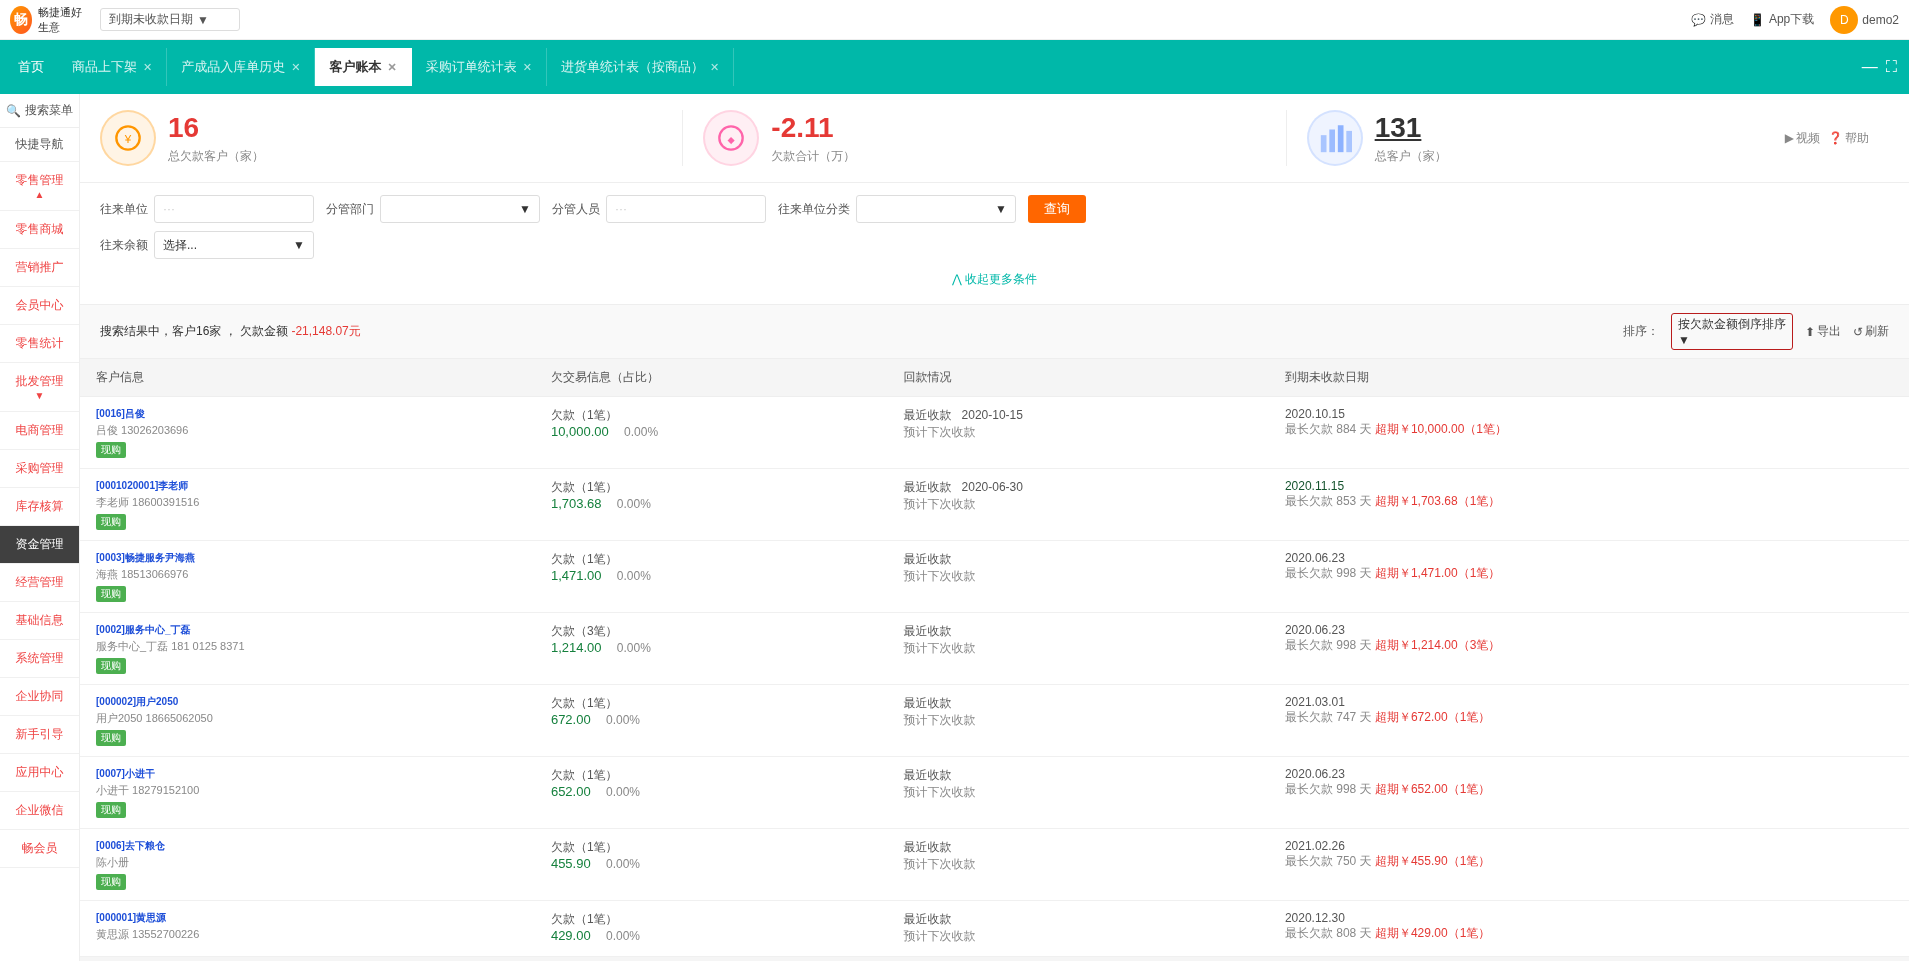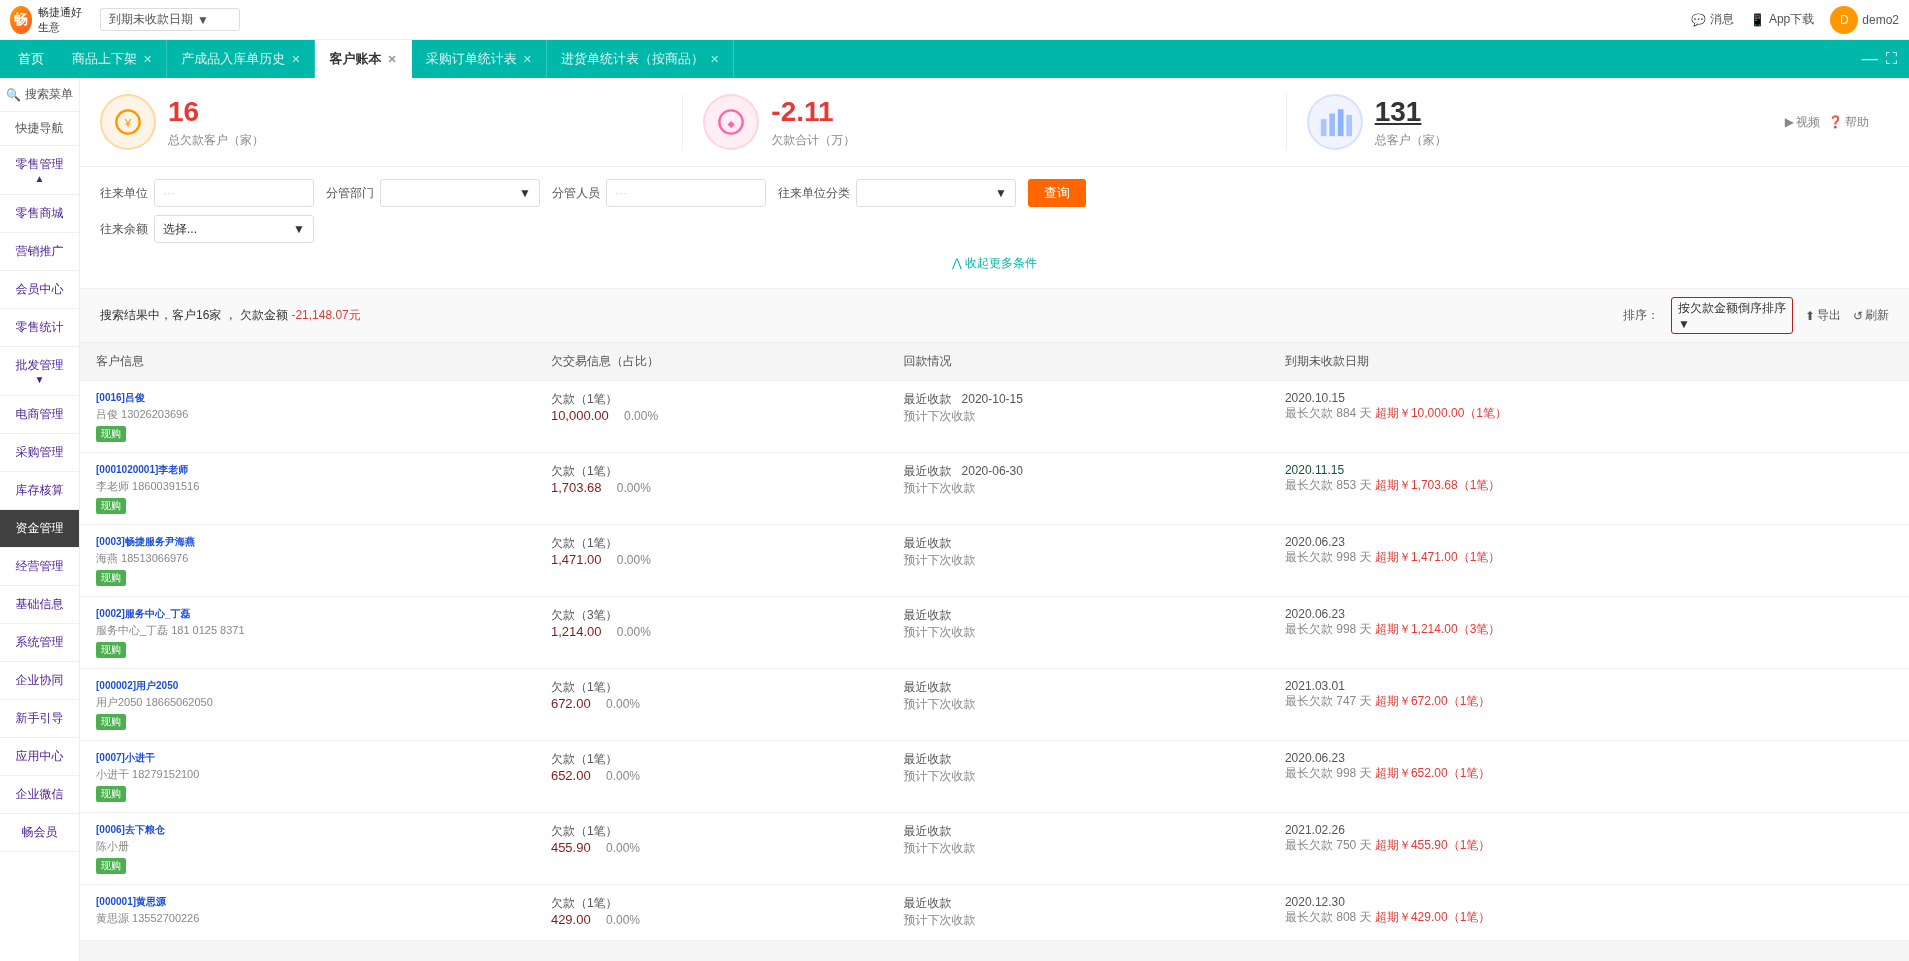--- a/index.html
+++ b/index.html
@@ -48,21 +48,21 @@
       background: #ff9800; color: #fff;
       display: flex; align-items: center; justify-content: center;
       font-size: 12px;
     }
 
     
     .tab-bar {
       display: flex;
       align-items: center;
       background: #00b8a9;
-      height: 38px;
+      height: 54px;
       padding: 0 4px;
     }
     .tab-item {
       display: flex; align-items: center; gap: 4px;
       padding: 0 14px;
       height: 38px;
       color: rgba(255,255,255,0.85);
       font-size: 13px;
       cursor: pointer;
       border-right: 1px solid rgba(255,255,255,0.2);
@@ -117,21 +117,21 @@
       border-bottom: 1px solid #eee;
       color: #555;
       font-size: 12px;
       cursor: pointer;
     }
     .sidebar-item {
       display: flex; flex-direction: column;
       align-items: center; justify-content: center;
       padding: 10px 4px;
       font-size: 12px;
-      color: #4c1d95;
+      color: #ef4444;
       cursor: pointer;
       border-bottom: 1px solid #f0f0f0;
       text-align: center;
     }
     .sidebar-item.active-main {
       background: #404040;
       color: #fff;
     }
     .sidebar-item .arrow { font-size: 10px; }
     .sidebar-quick-nav {
@@ -280,21 +280,21 @@
       color: #1d4ed8; cursor: pointer; font-size: 10px; font-weight: bold;
       display: block; margin-bottom: 2px;
     }
     .customer-info { color: #888; font-size: 11px; display: block; margin-bottom: 4px; }
     .tag {
       display: inline-block;
       background: #4caf50; color: #fff;
       font-size: 10px; padding: 1px 5px;
       border-radius: 2px;
     }
-    .amount-red { color: #7f1d1d; font-size: 13px; }
+    .amount-red { color: #15803d; font-size: 13px; }
     .percent { color: #888; font-size: 12px; }
     .overdue-red { color: #e53935; cursor: pointer; }
     .recent-date { color: #555; font-size: 12px; }
     .next-collect { color: #888; font-size: 12px; }
   </style>
 </head>
 <body>
 
 <div class="top-nav">
   <div class="logo-area">

